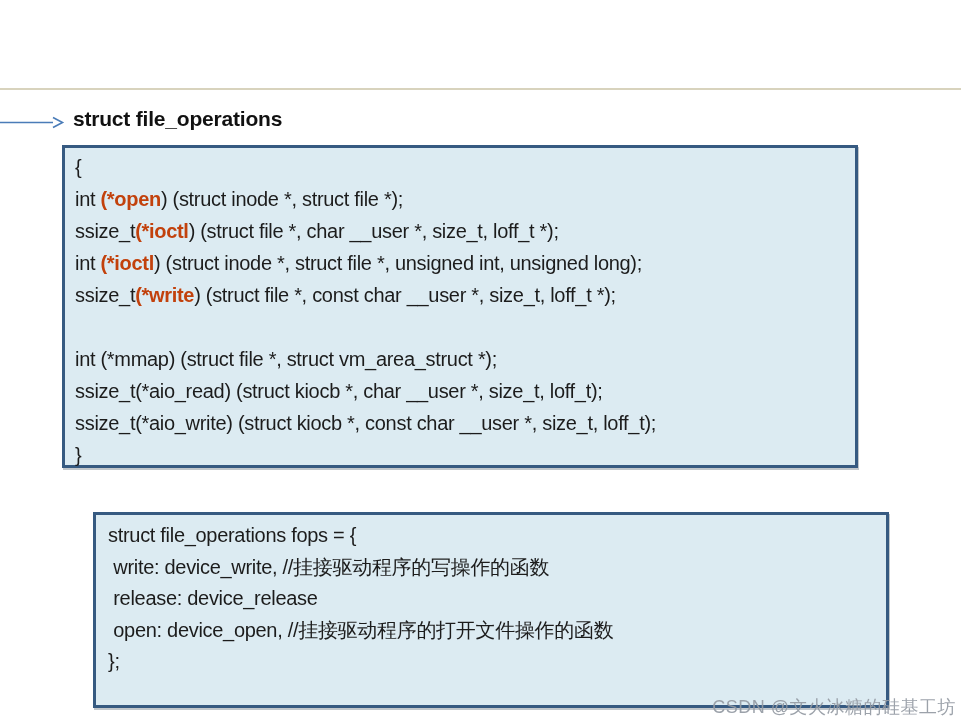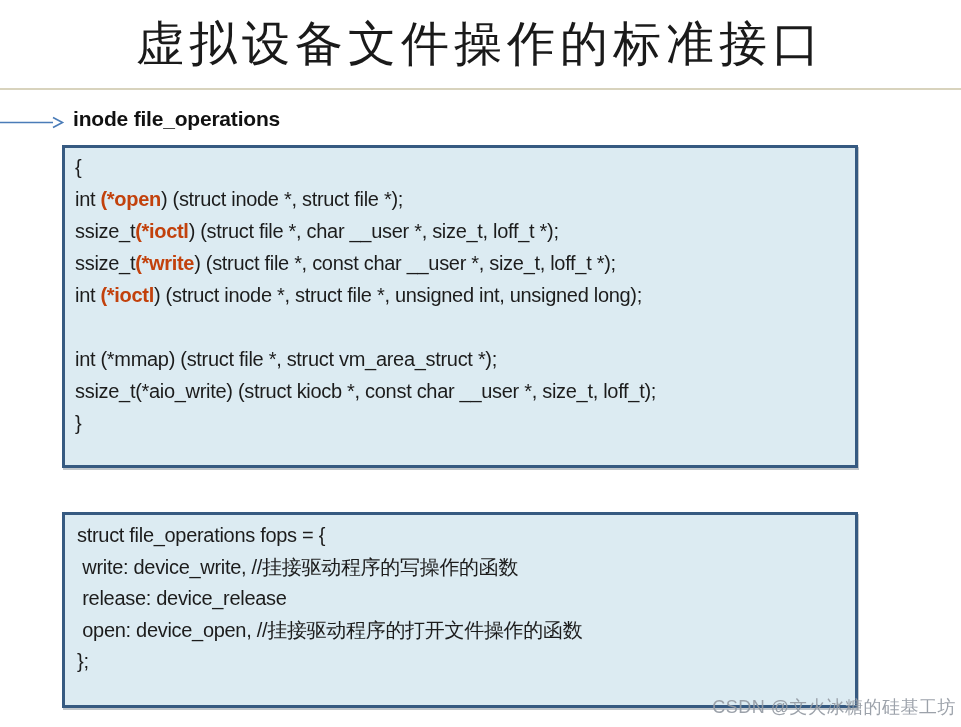--- a/index.html
+++ b/index.html
@@ -55,21 +55,21 @@
     box-sizing: border-box;
     background: #dcebf2;
     border: 3px solid #365a81;
     box-shadow: 1px 2px 0 rgba(120,130,140,0.45);
     color: #1c1c1c;
     font-size: 20px;
     letter-spacing: -0.3px;
   }
   .code-box-1 { top: 145px; height: 323px; padding: 3px 0 0 10px; }
   .code-box-1 .code-line { line-height: 32px; height: 32px; }
-  .code-box-2 { top: 512px; height: 196px; padding: 5px 0 0 12px; }
+  .code-box-2 { top: 512px; height: 196px; padding: 5px 0 0 12px; margin-left: 31px; }
   .code-box-2 .code-line { line-height: 31.5px; height: 31.5px; }
 
   .code-line { white-space: pre; }
   .code-red {
     color: #c2410c;
     font-weight: 700;
   }
 
   .watermark {
     position: absolute;
@@ -80,38 +80,38 @@
     white-space: nowrap;
     z-index: 5;
     text-align: center;
   }
 </style>
 </head>
 <body>
 
 <div class="slide">
 
-  <div class="page-title">虚拟设备文件操作的标准接口</div>
 
   <div class="divider"></div>
 
   <svg class="bullet-arrow" viewBox="0 0 68 17" xmlns="http://www.w3.org/2000/svg">
     <path d="M0 8.5 H53 M53 3.5 L62.5 8.5 L53 13.5" stroke="#4a7cb8" stroke-width="1.6" fill="none"></path>
   </svg>
 
-  <div class="section-heading">inode file_operations</div>
+  <div class="section-heading">struct file_operations</div>
 
   <div class="code-box code-box-1">
     <div class="code-line"><span>{</span><span class="code-red"></span><span></span></div>
     <div class="code-line"><span>int </span><span class="code-red">(*open</span><span>) (struct inode *, struct file *);</span></div>
     <div class="code-line"><span>ssize_t</span><span class="code-red">(*ioctl</span><span>) (struct file *, char __user *, size_t, loff_t *);</span></div>
+    <div class="code-line"><span>int </span><span class="code-red">(*ioctl</span><span>) (struct inode *, struct file *, unsigned int, unsigned long);</span></div>
     <div class="code-line"><span>ssize_t</span><span class="code-red">(*write</span><span>) (struct file *, const char __user *, size_t, loff_t *);</span></div>
-    <div class="code-line"><span>int </span><span class="code-red">(*ioctl</span><span>) (struct inode *, struct file *, unsigned int, unsigned long);</span></div>
     <div class="code-line"><span></span><span class="code-red"></span><span></span></div>
     <div class="code-line"><span>int (*mmap) (struct file *, struct vm_area_struct *);</span><span class="code-red"></span><span></span></div>
+    <div class="code-line"><span>ssize_t(*aio_read) (struct kiocb *, char __user *, size_t, loff_t);</span><span class="code-red"></span><span></span></div>
     <div class="code-line"><span>ssize_t(*aio_write) (struct kiocb *, const char __user *, size_t, loff_t);</span><span class="code-red"></span><span></span></div>
     <div class="code-line"><span>}</span><span class="code-red"></span><span></span></div>
   </div>
 
   <div class="code-box code-box-2">
     <div class="code-line">struct file_operations fops = {</div>
     <div class="code-line"> write: device_write, //挂接驱动程序的写操作的函数</div>
     <div class="code-line"> release: device_release</div>
     <div class="code-line"> open: device_open, //挂接驱动程序的打开文件操作的函数</div>
     <div class="code-line">};</div>

